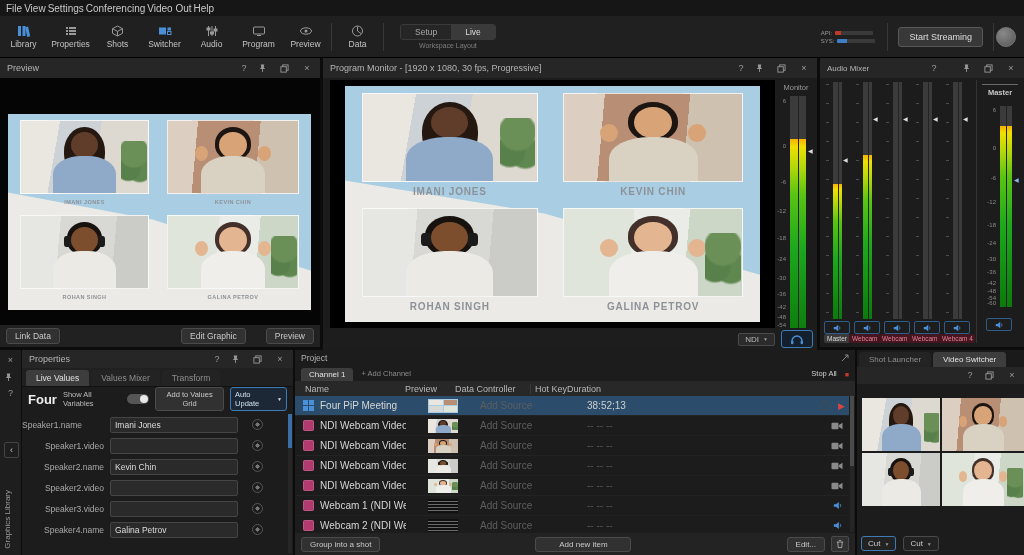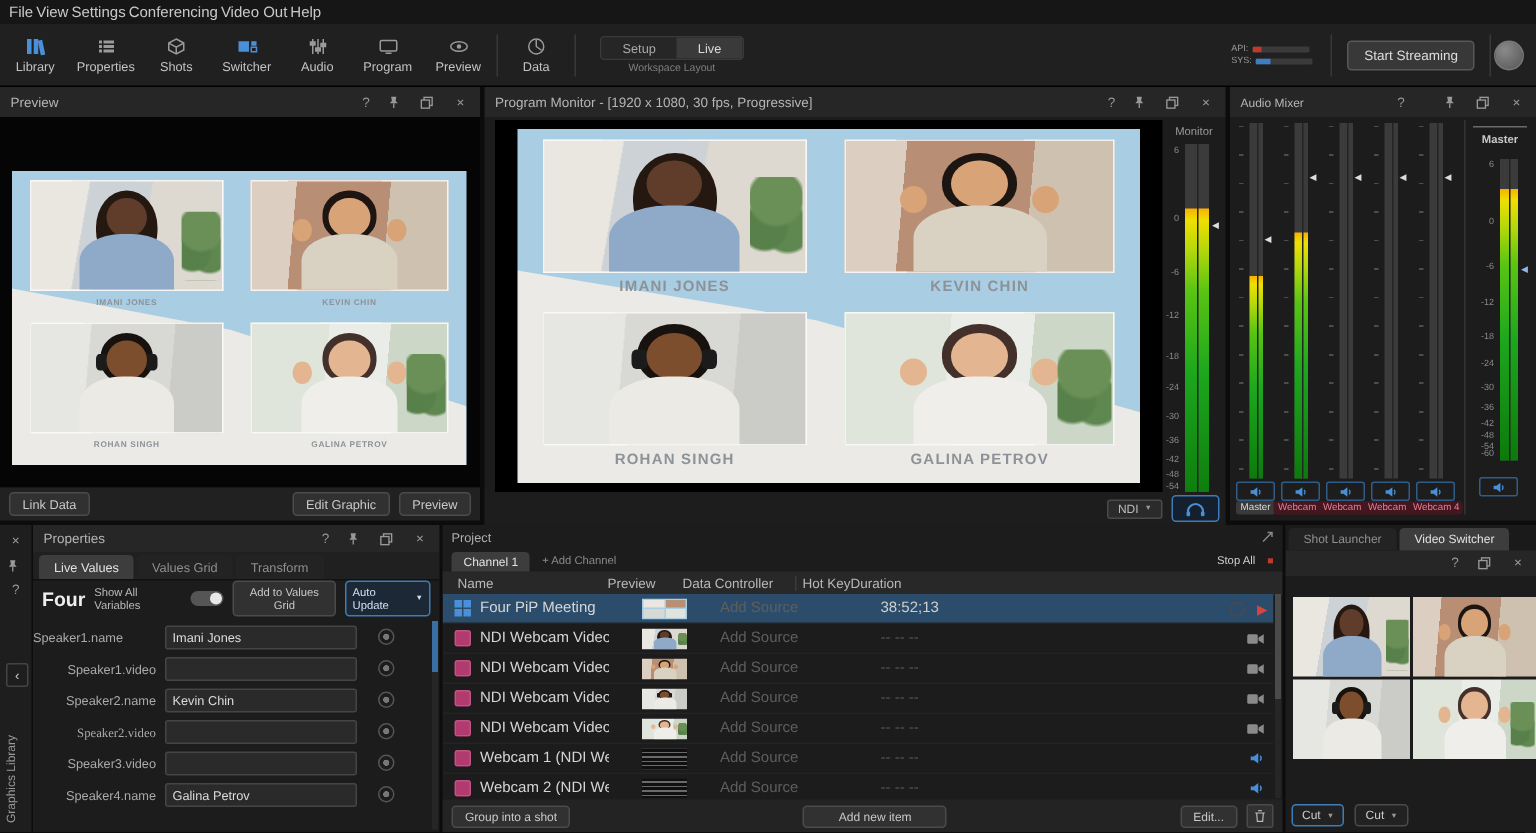--- a/index.html
+++ b/index.html
@@ -265,21 +265,21 @@
               <i class="head"></i>
               <i class="torso"></i>
             </div>
             <div class="pname">GALINA PETROV</div>
           </div>
       </div>
     </div>
     <div style="position:absolute;left:0;bottom:0;right:0;height:22px;background:#212121;display:flex;align-items:center;padding:0 6px;box-sizing:border-box;">
       <button class="btn">Link Data</button>
       <span class="sp"></span>
-      <button class="btn" style="margin-right:6px;">Edit Graphic</button>
+      <button class="btn" style="margin-right:20px;">Edit Graphic</button>
       <button class="btn">Preview</button>
     </div>
   </div>
 
   <div class="panel" style="left:323px;top:58px;width:494px;height:292px;">
     <div class="phead">
       <span>Program Monitor - [1920 x 1080, 30 fps, Progressive]</span>
         <span class="sp"></span>
       <span class="hicon">?</span>
       <span class="hicon">
@@ -536,21 +536,21 @@
       <span class="hicon">
           <svg width="9" height="9" viewBox="0 0 10 10">
             <rect x="3" y="1" width="6" height="6" fill="none" stroke="#999"></rect>
             <rect x="1" y="3" width="6" height="6" fill="#262626" stroke="#999"></rect>
           </svg>
         </span>
       <span class="hicon">×</span>
     </div>
     <div style="display:flex;gap:2px;background:#202020;padding:2px 4px 0;border-bottom:1px solid #111;">
       <span class="tab on">Live Values</span>
-      <span class="tab">Values Grid</span>
+      <span class="tab">Values Mixer</span>
       <span class="tab">Transform</span>
     </div>
     <div style="display:flex;align-items:center;height:24px;padding:0 6px;gap:6px;">
       <span style="font-size:13px;font-weight:bold;color:#eee;">Four</span>
       <span style="font-size:7.5px;color:#bbb;">Show All Variables</span>
       <span style="width:22px;height:10px;border-radius:5px;background:#555;position:relative;flex:none;">
           <i style="position:absolute;right:1px;top:1px;width:8px;height:8px;border-radius:50%;background:#e8e8e8;"></i>
         </span>
       <button class="btn" style="font-size:7.5px;padding:2px 4px;">Add to Values Grid</button>
       <span style="display:inline-flex;align-items:center;gap:3px;border:1px solid #3e7cb8;border-radius:3px;background:#1c2836;color:#cfe0f0;font-size:7.5px;padding:2px 4px;">
@@ -568,21 +568,21 @@
           <span style="width:82px;text-align:right;font-size:8.5px;color:#aaa;padding-right:6px;">Speaker1.video</span>
           <input class="fld" style="width: 118px;" value="">
           <span style="margin-left:14px;width:9px;height:9px;border-radius:50%;border:1px solid #555;background:radial-gradient(circle,#777 0 30%,transparent 35%);"></span>
         </div>
       <div style="display:flex;align-items:center;height:21px;">
           <span style="width:82px;text-align:right;font-size:8.5px;color:#aaa;padding-right:6px;">Speaker2.name</span>
           <input class="fld" style="width: 118px;" value="Kevin Chin">
           <span style="margin-left:14px;width:9px;height:9px;border-radius:50%;border:1px solid #555;background:radial-gradient(circle,#777 0 30%,transparent 35%);"></span>
         </div>
       <div style="display:flex;align-items:center;height:21px;">
-          <span style="width:82px;text-align:right;font-size:8.5px;color:#aaa;padding-right:6px;font-family:Liberation Serif, serif;">Speaker2.video</span>
+          <span style="width:82px;text-align:right;font-size:8.5px;color:#aaa;padding-right:6px;">Speaker2.video</span>
           <input class="fld" style="width: 118px;" value="">
           <span style="margin-left:14px;width:9px;height:9px;border-radius:50%;border:1px solid #555;background:radial-gradient(circle,#777 0 30%,transparent 35%);"></span>
         </div>
       <div style="display:flex;align-items:center;height:21px;">
           <span style="width:82px;text-align:right;font-size:8.5px;color:#aaa;padding-right:6px;">Speaker3.video</span>
           <input class="fld" style="width: 118px;" value="">
           <span style="margin-left:14px;width:9px;height:9px;border-radius:50%;border:1px solid #555;background:radial-gradient(circle,#777 0 30%,transparent 35%);"></span>
         </div>
       <div style="display:flex;align-items:center;height:21px;">
           <span style="width:82px;text-align:right;font-size:8.5px;color:#aaa;padding-right:6px;">Speaker4.name</span>

